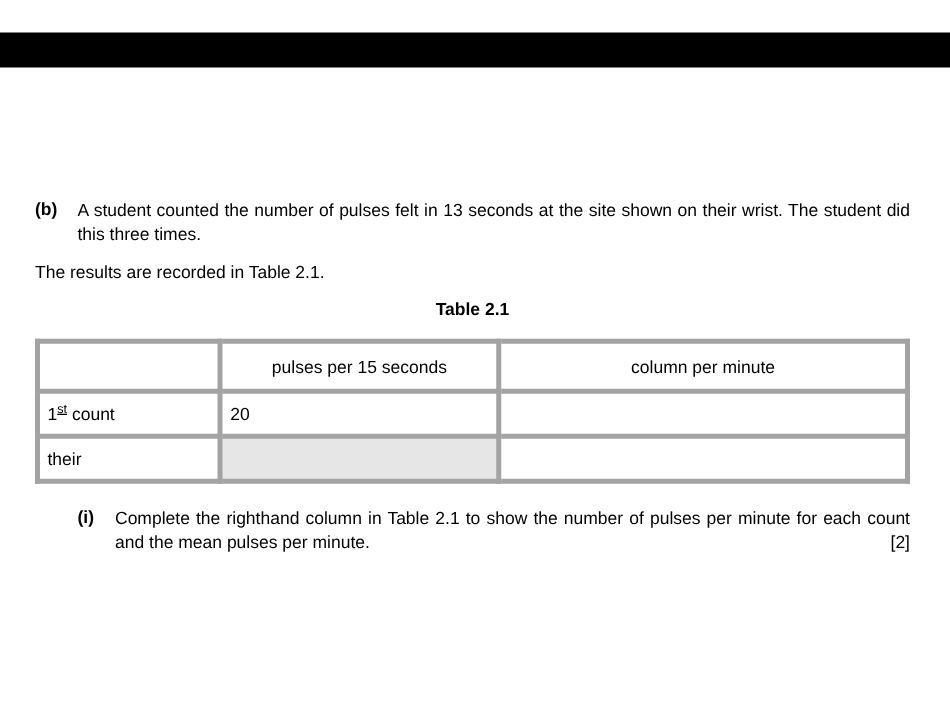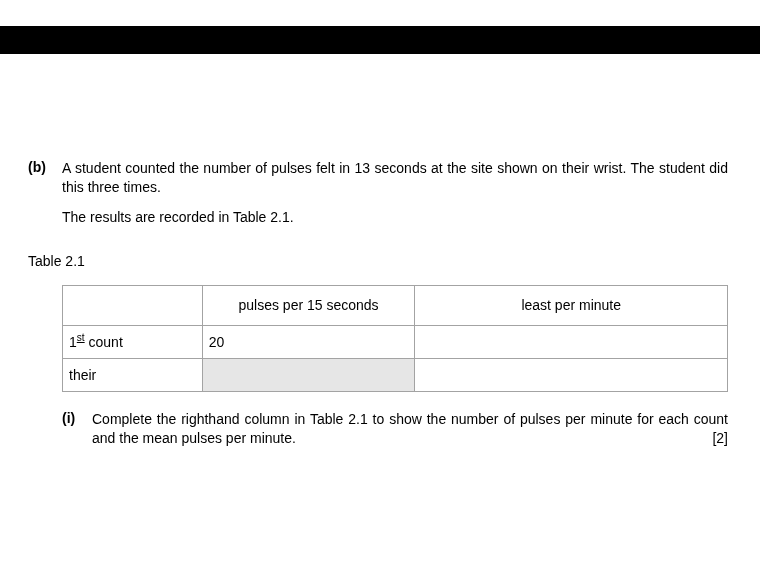--- a/index.html
+++ b/index.html
@@ -28,33 +28,33 @@
       width: 34px;
       flex-shrink: 0;
       font-weight: bold;
     }
     .q-text {
       flex: 1;
       text-align: justify;
       line-height: 1.35;
     }
     .indent {
-      margin-left: 34px;
     }
     .table-caption {
-      font-weight: normal;
-      margin: 28px 0 16px 0;
+      text-align: center;
+      font-weight: bold;
+      margin: 14px 0 16px 0;
     }
     table {
       border-collapse: collapse;
       width: 100%;
       margin-bottom: 18px;
     }
     th, td {
-      border: 1px solid #a3a3a3;
+      border: 4px solid #a3a3a3;
       padding: 8px 6px;
       font-weight: normal;
       font-size: 14px;
     }
     th { height: 40px; }
     td { height: 32px; }
     .col1 { width: 21%; }
     .col2 { width: 32%; }
     .col3 { width: 47%; }
     .shaded { background: #e6e6e6; }
@@ -95,21 +95,21 @@
   <div class="indent" style="margin-top:12px; margin-bottom:6px;">The results are recorded in Table 2.1.</div>
 
   <div class="table-caption">Table 2.1</div>
 
   <div class="indent">
     <table>
       <thead>
         <tr>
           <th class="col1"></th>
           <th class="col2">pulses per 15 seconds</th>
-          <th class="col3">least per minute</th>
+          <th class="col3">column per minute</th>
         </tr>
       </thead>
       <tbody>
         <tr>
           <td><span>1</span><sup>st</sup><span> count</span></td>
           <td>20</td>
           <td></td>
         </tr>
         <tr>
           <td>their</td>

